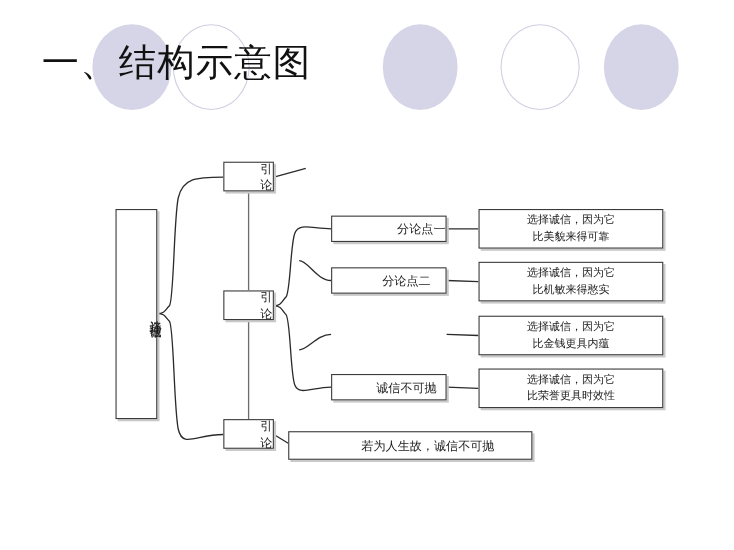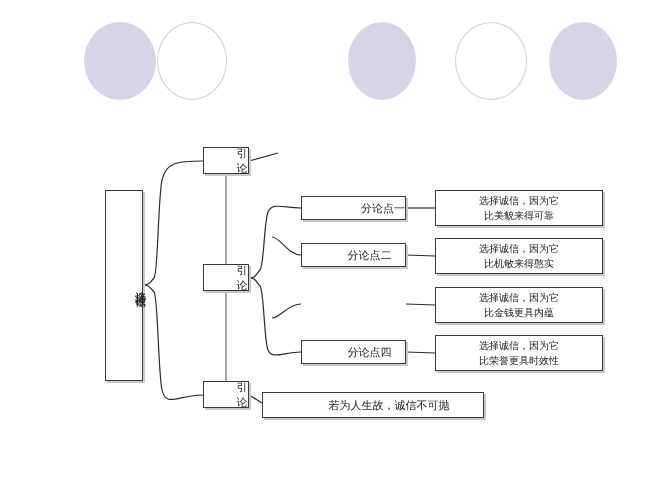--- a/index.html
+++ b/index.html
@@ -146,20 +146,21 @@
 <body>
 
 <div id="slide">
 
   <div class="circle filled" style="left:84px; top:22px; width:72px; height:78px;"></div>
   <div class="circle outline" style="left:157px; top:22px; width:70px; height:78px;"></div>
   <div class="circle filled" style="left:348px; top:22px; width:68px; height:78px;"></div>
   <div class="circle outline" style="left:455px; top:22px; width:72px; height:78px;"></div>
   <div class="circle filled" style="left:549px; top:22px; width:68px; height:78px;"></div>
 
+  <div id="title">一、结构示意图</div>
 
   <div id="diagram">
 
     <svg id="connectors" viewBox="0 0 667 500" width="667" height="500">
       <g fill="none" stroke="#2b2b2b" stroke-width="1.2">
 
         <path d="M143,285 C150,285 150,282 154,278 C158,274 158,200 162,180
                  C166,162 178,161 203,161"></path>
         <path d="M143,285 C150,285 150,288 154,292 C158,296 158,370 162,390
                  C166,408 178,395 203,395"></path>
@@ -200,21 +201,21 @@
     </div>
 
 
     <div class="node point-node" id="point-1">
       <span>分论点一</span>
     </div>
     <div class="node point-node" id="point-2">
       <span>分论点二</span>
     </div>
     <div class="node point-node" id="point-4">
-      <span>分论点四</span>
+      <span>诚信不可抛</span>
     </div>
 
     <div class="node detail-node" id="detail-1">
       <div>
         <div>选择诚信，因为它</div>
         <div>比美貌来得可靠</div>
       </div>
     </div>
     <div class="node detail-node" id="detail-2">
       <div>

